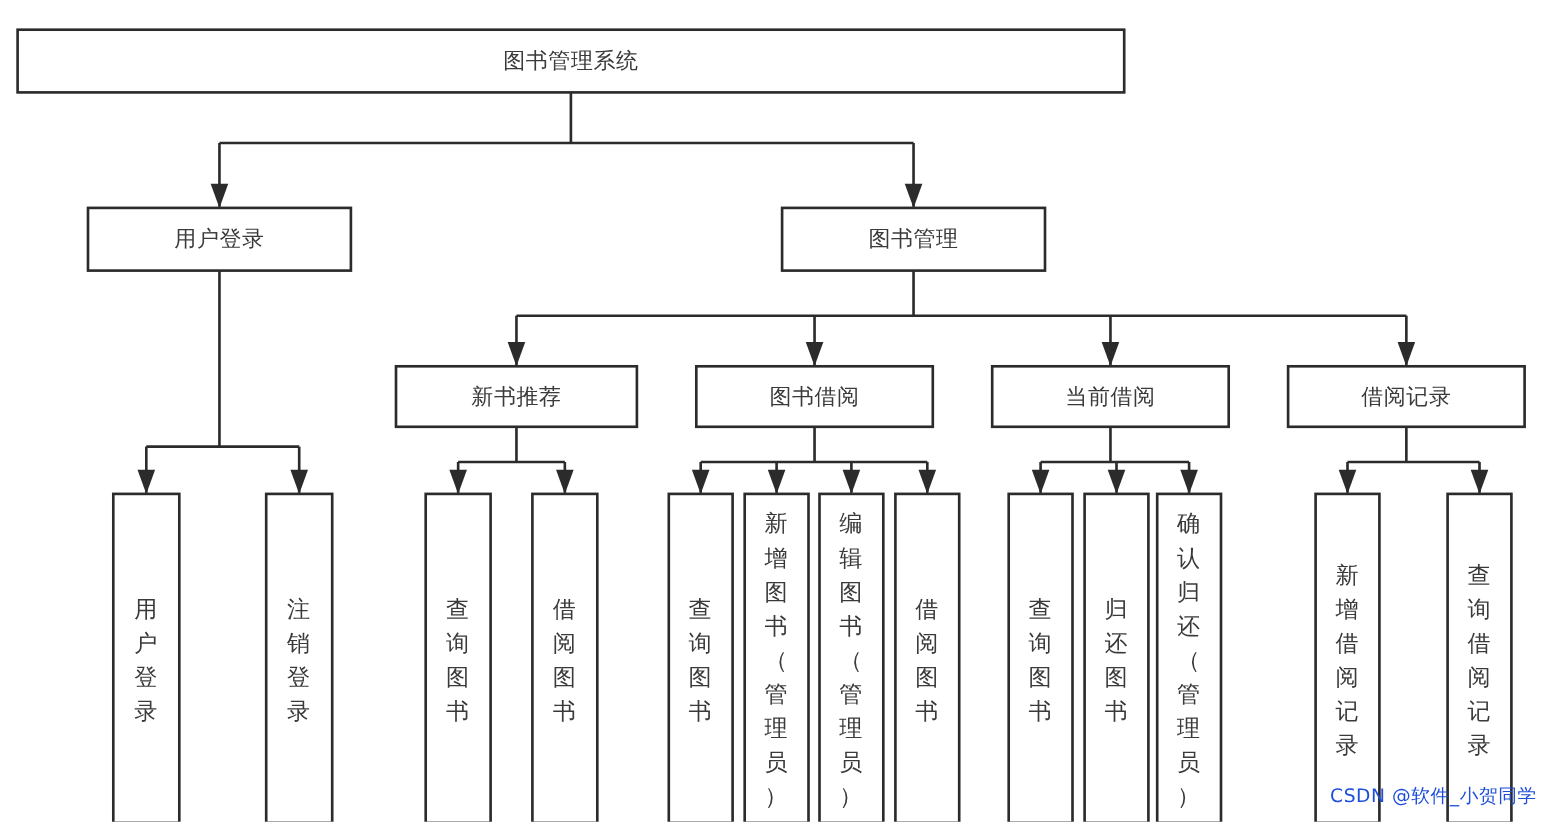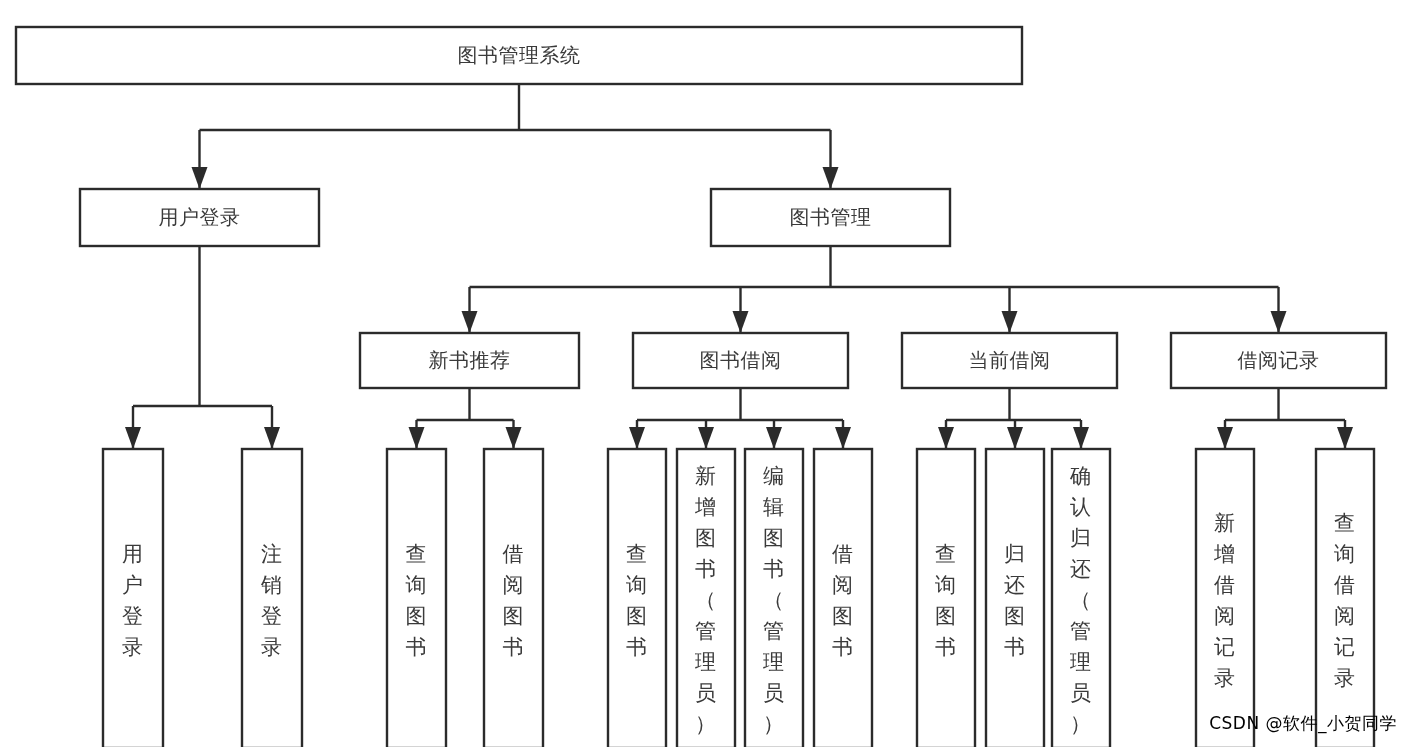--- a/index.html
+++ b/index.html
@@ -55,21 +55,21 @@
     font-size: 21px;
     fill: #3a3a3a;
     letter-spacing: 1px;
   }
   .watermark {
     position: absolute;
     right: 8px;
     bottom: 8px;
     font-family: "DejaVu Sans", "Liberation Sans", sans-serif;
     font-size: 17px;
-    color: #000000;
+    color: #1d4ed8;
     white-space: nowrap;
     pointer-events: none;
     letter-spacing: 0.5px;
   }
 </style>
 </head>
 <body>
 
 <div id="diagram-root">
   <svg id="tree" viewBox="0 0 1405 747" xmlns="http://www.w3.org/2000/svg">

